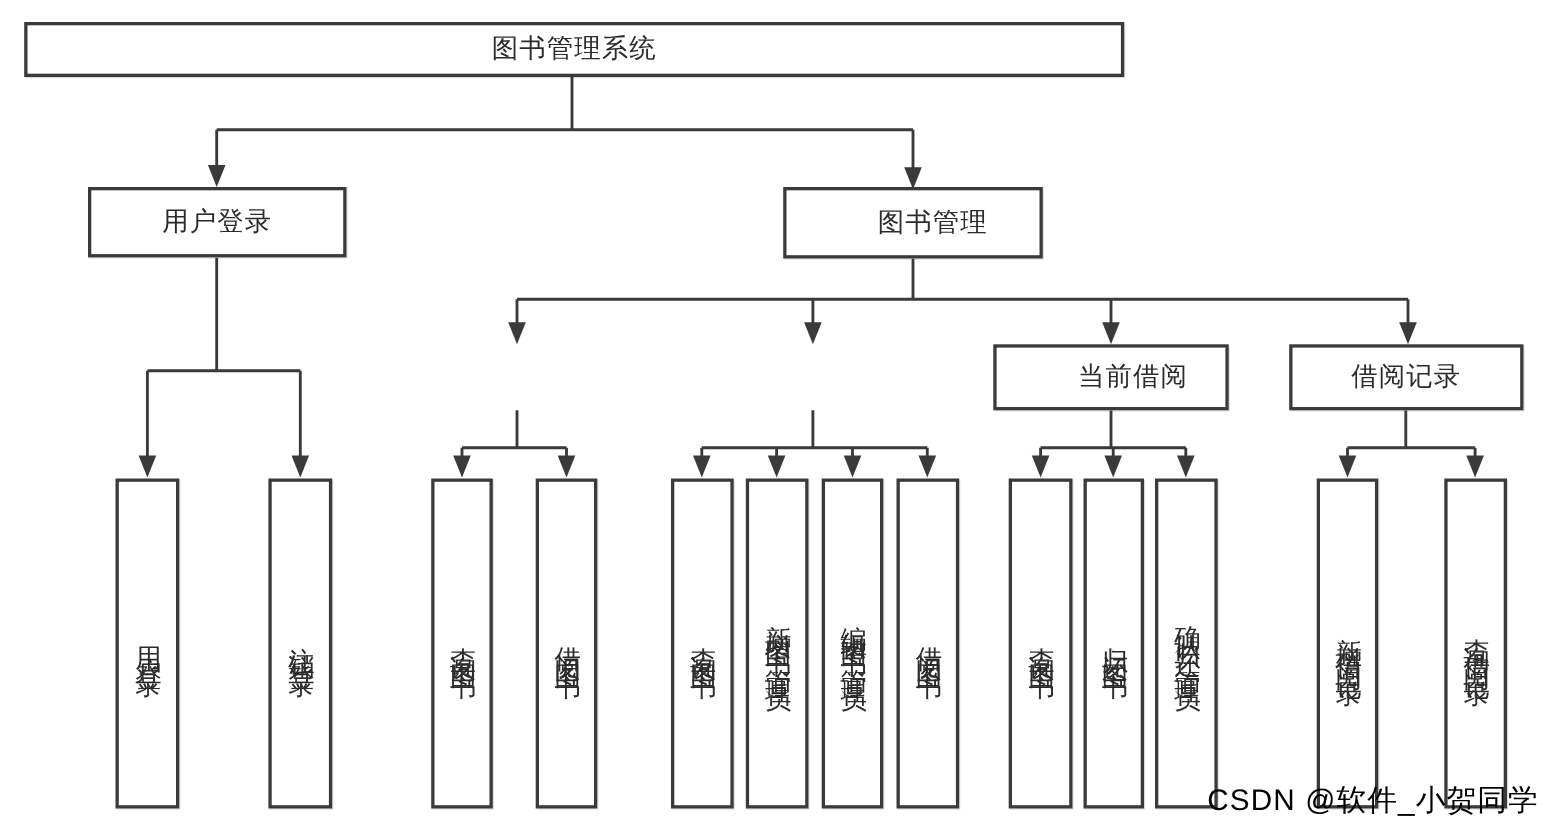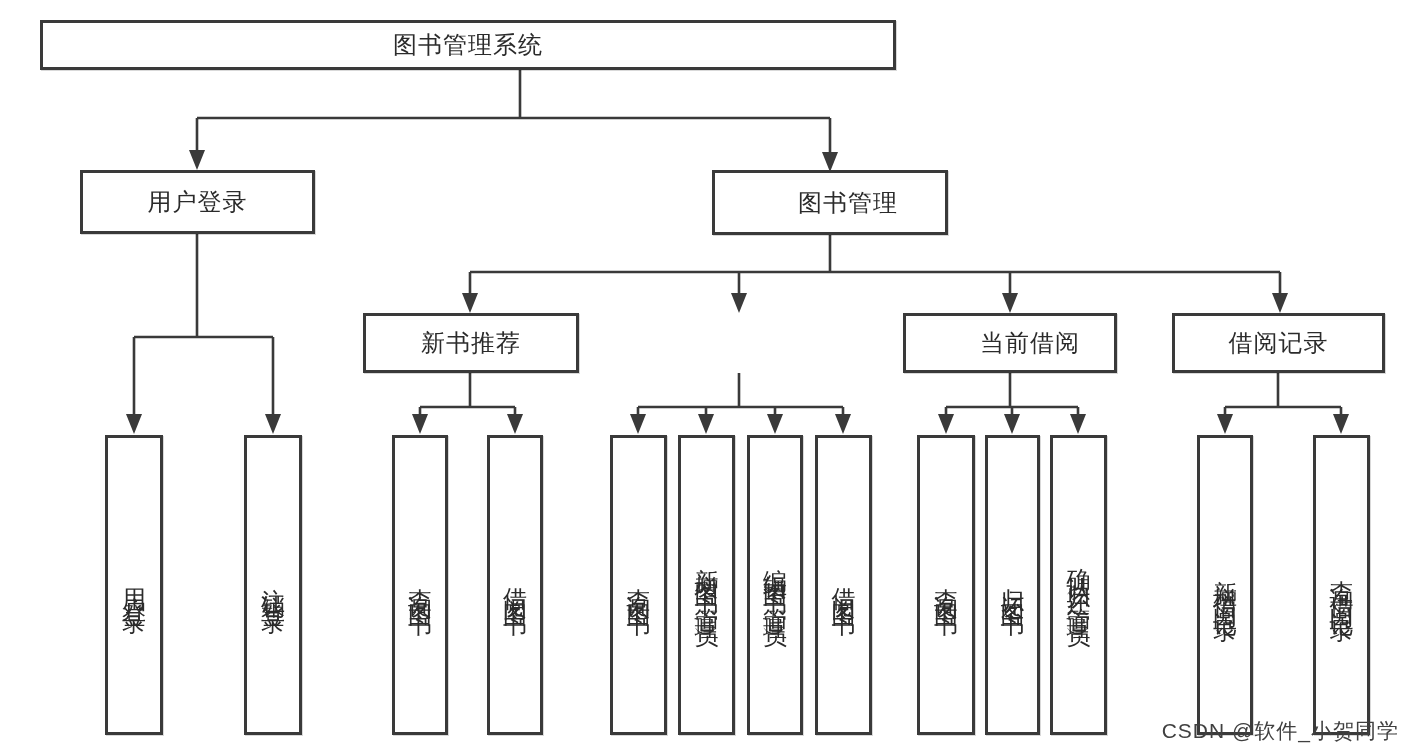--- a/index.html
+++ b/index.html
@@ -42,22 +42,22 @@
   .node.v span {
     writing-mode: vertical-rl;
     text-orientation: mixed;
     letter-spacing: 8px;
     white-space: nowrap;
   }
   #watermark {
     position: absolute;
     right: 6px;
     bottom: 2px;
-    font-size: 21px;
-    color: #404040;
+    font-size: 27px;
+    color: #000000;
     letter-spacing: 1px;
     white-space: nowrap;
   }
 </style>
 </head>
 <body>
 
 <div id="canvas">
 
   <svg id="connectors" viewBox="0 0 1405 747" xmlns="http://www.w3.org/2000/svg" fill="none" stroke="#3a3a3a" stroke-width="2.6">
@@ -103,34 +103,31 @@
       <polygon points="1070,414 1086,414 1078,434" fill="#3a3a3a" stroke="none"></polygon>
     </g>
 
     <g>
       <path d="M1278,373 V407 M1225,407 H1341 M1225,407 V416 M1341,407 V416"></path>
       <polygon points="1217,414 1233,414 1225,434" fill="#3a3a3a" stroke="none"></polygon>
       <polygon points="1333,414 1349,414 1341,434" fill="#3a3a3a" stroke="none"></polygon>
     </g>
   </svg>
 
-  <div class="node h" style="left:40px; top:20px; width:856px; height:50px;">
+  <div class="node h" style="left:22px; top:20px; width:1000px; height:50px;">
     <span>图书管理系统</span>
   </div>
 
   <div class="node h" style="left:80px; top:170px; width:235px; height:64px;">
     <span>用户登录</span>
   </div>
   <div class="node h" style="left:712px; top:170px; width:236px; height:65px;padding-left:36px;">
     <span>图书管理</span>
   </div>
 
-  <div class="node h" style="left:363px; top:313px; width:216px; height:60px;">
-    <span>新书推荐</span>
-  </div>
   <div class="node h" style="left:903px; top:313px; width:214px; height:60px;padding-left:40px;">
     <span>当前借阅</span>
   </div>
   <div class="node h" style="left:1172px; top:313px; width:213px; height:60px;">
     <span>借阅记录</span>
   </div>
 
   <div class="node v" style="left:105px; top:435px; width:58px; height:300px;">
     <span>用户登录</span>
   </div>

